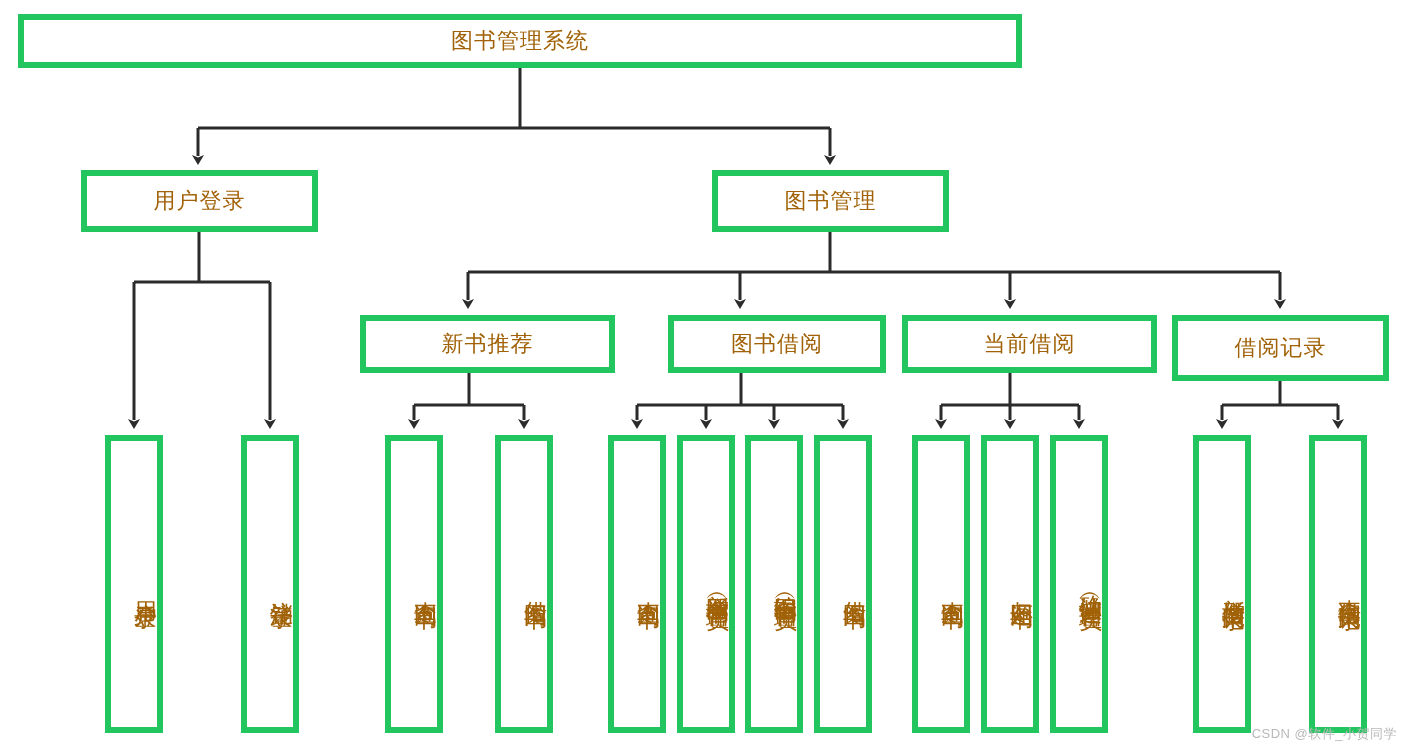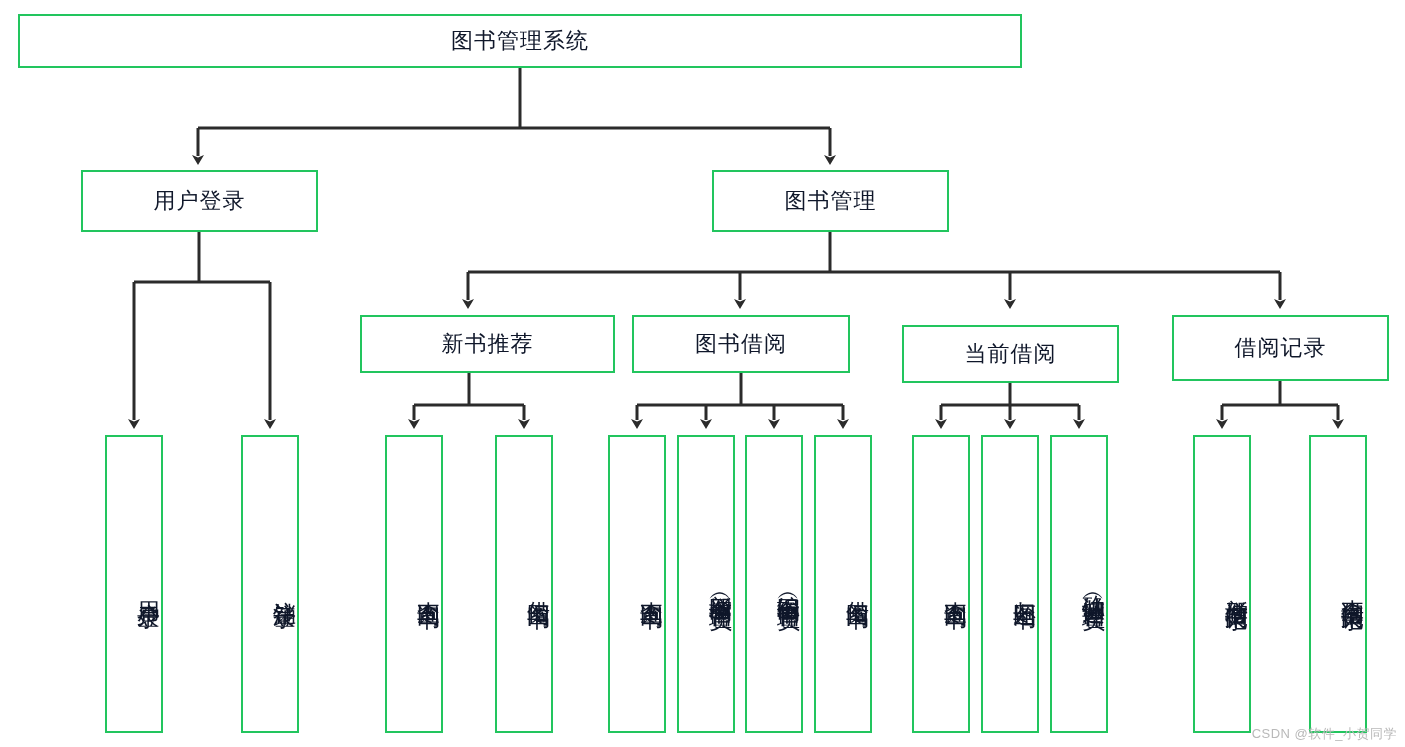--- a/index.html
+++ b/index.html
@@ -21,26 +21,27 @@
     position: absolute;
     left: 0;
     top: 0;
     width: 1405px;
     height: 747px;
     pointer-events: none;
   }
   .node {
     position: absolute;
     box-sizing: border-box;
-    border: 2px solid #22c55e;
+    border: 6px solid #22c55e;
     background: #ffffff;
     display: flex;
     align-items: center;
     justify-content: center;
-    color: #0f172a;
+    color: #a16207;
+    font-family: Liberation Serif, serif;
   }
   .node.h {
     font-size: 22px;
     letter-spacing: 1px;
   }
   .node.v {
     writing-mode: vertical-rl;
     text-orientation: upright;
     font-size: 23px;
     letter-spacing: 2px;
@@ -126,25 +127,25 @@
   </div>
 
   <div class="node h" style="left:712px; top:170px; width:237px; height:62px;">
     <span>图书管理</span>
   </div>
 
   <div class="node h" style="left:360px; top:315px; width:255px; height:58px;">
     <span>新书推荐</span>
   </div>
 
-  <div class="node h" style="left:632px; top:315px; width:218px; height:58px;">
+  <div class="node h" style="left:668px; top:315px; width:218px; height:58px;">
     <span>图书借阅</span>
   </div>
 
-  <div class="node h" style="left:902px; top:325px; width:217px; height:58px;">
+  <div class="node h" style="left:902px; top:315px; width:255px; height:58px;">
     <span>当前借阅</span>
   </div>
 
   <div class="node h" style="left:1172px; top:315px; width:217px; height:66px;">
     <span>借阅记录</span>
   </div>
 
   <div class="node v" style="left:105px; top:435px; width:58px; height:298px;">
     <span>用户登录</span>
   </div>

